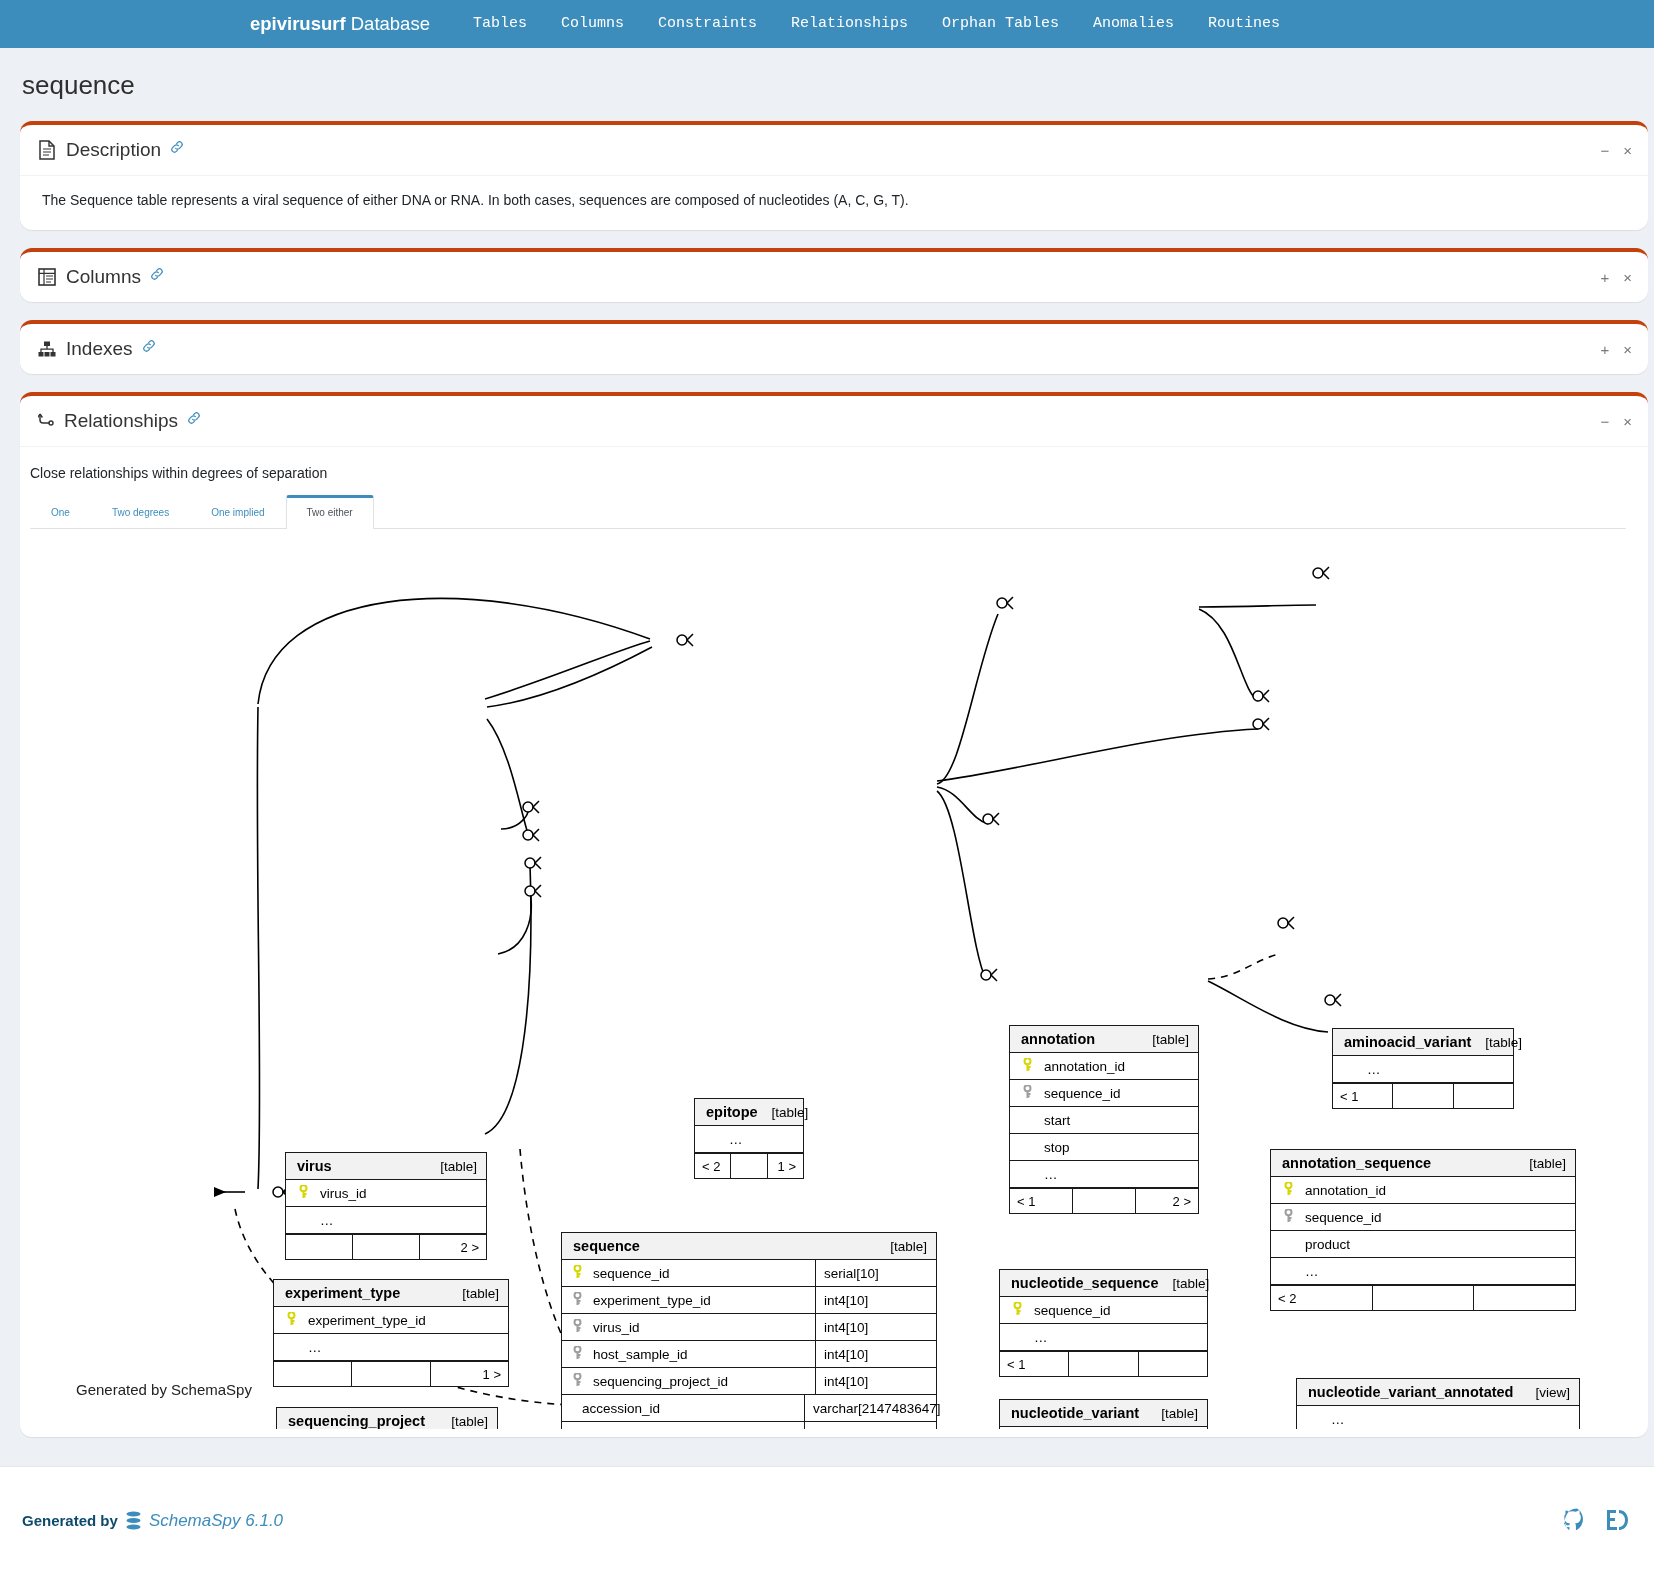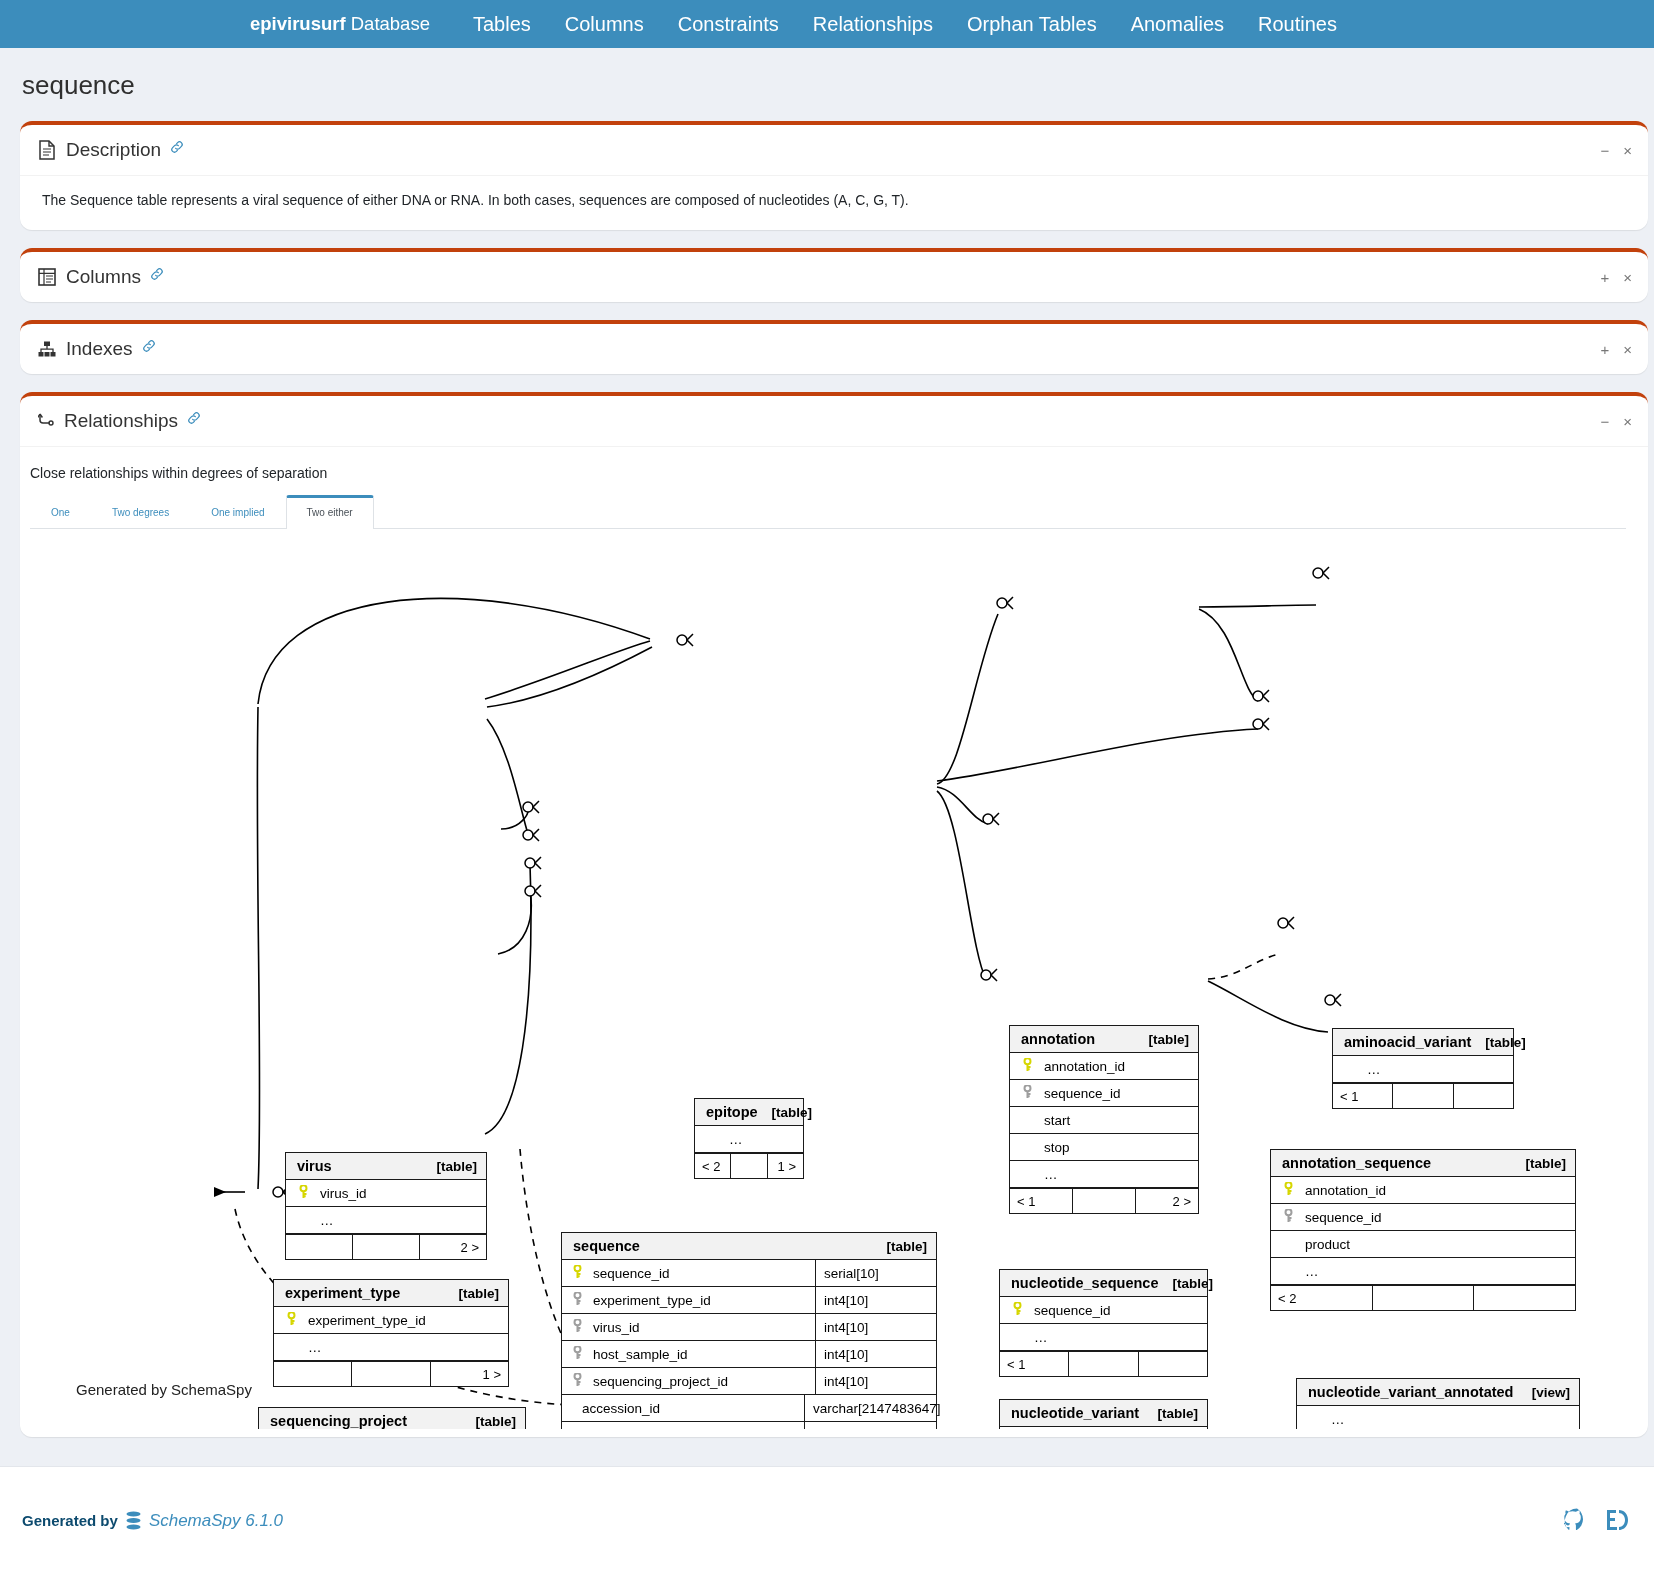--- a/index.html
+++ b/index.html
@@ -25,26 +25,27 @@
   .brand {
     color: #ffffff;
     font-size: 18.5px;
     margin-right: 26px;
     white-space: nowrap;
   }
   .brand b { font-weight: bold; }
   .brand .light { font-weight: normal; }
   .navlink {
     color: #ffffff;
-    font-size: 20px;
+    font-size: 15px;
     padding: 0 17px;
     text-decoration: none;
     white-space: nowrap;
     line-height: 48px;
     cursor: pointer;
+    font-family: Liberation Mono, monospace;
   }
 
   
   .page-title-wrap {
     padding: 22px 22px 20px 22px;
   }
   .page-title {
     font-size: 26px;
     font-weight: normal;
     color: #2f2f2f;
@@ -145,21 +146,21 @@
     background: #f2f2f2;
     border-bottom: 1.6px solid #1a1a1a;
     display: flex;
     align-items: center;
     justify-content: space-between;
     padding: 5px 9px 5px 11px;
     font-weight: bold;
     font-size: 14.5px;
     white-space: nowrap;
   }
-  .tbl .hdr .kind { font-weight: bold; font-size: 13.5px; padding-left: 14px; text-align: right; }
+  .tbl .hdr .kind { font-weight: normal; font-size: 13.5px; padding-left: 14px; text-align: right; }
   .row {
     display: flex;
     align-items: center;
     border-bottom: 1.2px solid #1a1a1a;
     padding: 4px 8px 4px 10px;
     white-space: nowrap;
     min-height: 27px;
   }
   .row:last-child { border-bottom: none; }
   .row .cname { flex: 1; padding-left: 4px; }
@@ -476,21 +477,21 @@
             <div class="row">
               <span class="keyicon"></span>
               <span class="cname ellip">…</span>
             </div>
             <div class="foot">
               <div class="l"></div>
               <div></div>
               <div>1 &gt;</div>
             </div>
           </div>
-          <div class="tbl" style="left: 228px; top: 878px; width: 268px;">
+          <div class="tbl" style="left: 246px; top: 878px; width: 222px;">
             <div class="hdr">
               <span>sequencing_project</span>
               <span class="kind">[table]</span>
             </div>
           </div>
           <div class="tbl" style="left: 531px; top: 703px; width: 376px;">
             <div class="hdr">
               <span>sequence</span>
               <span class="kind">[table]</span>
             </div>

